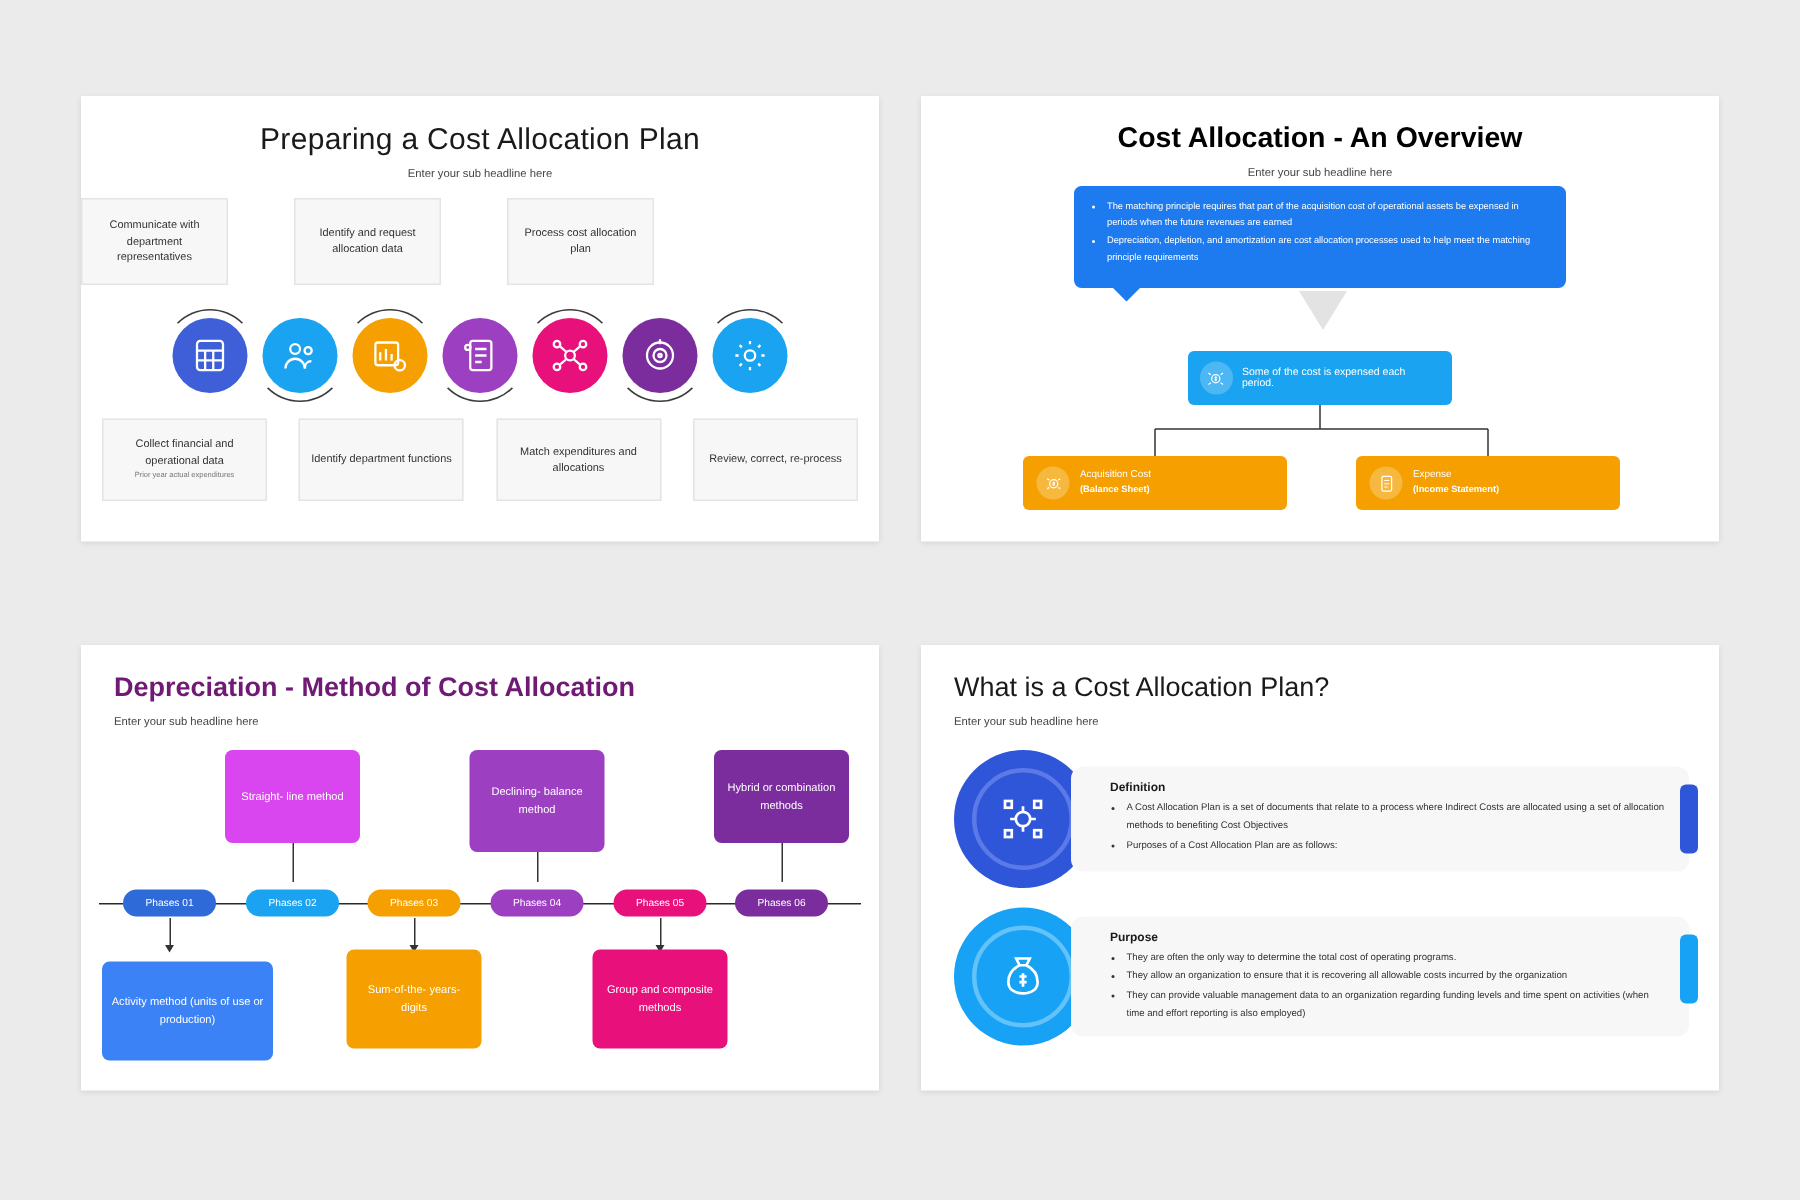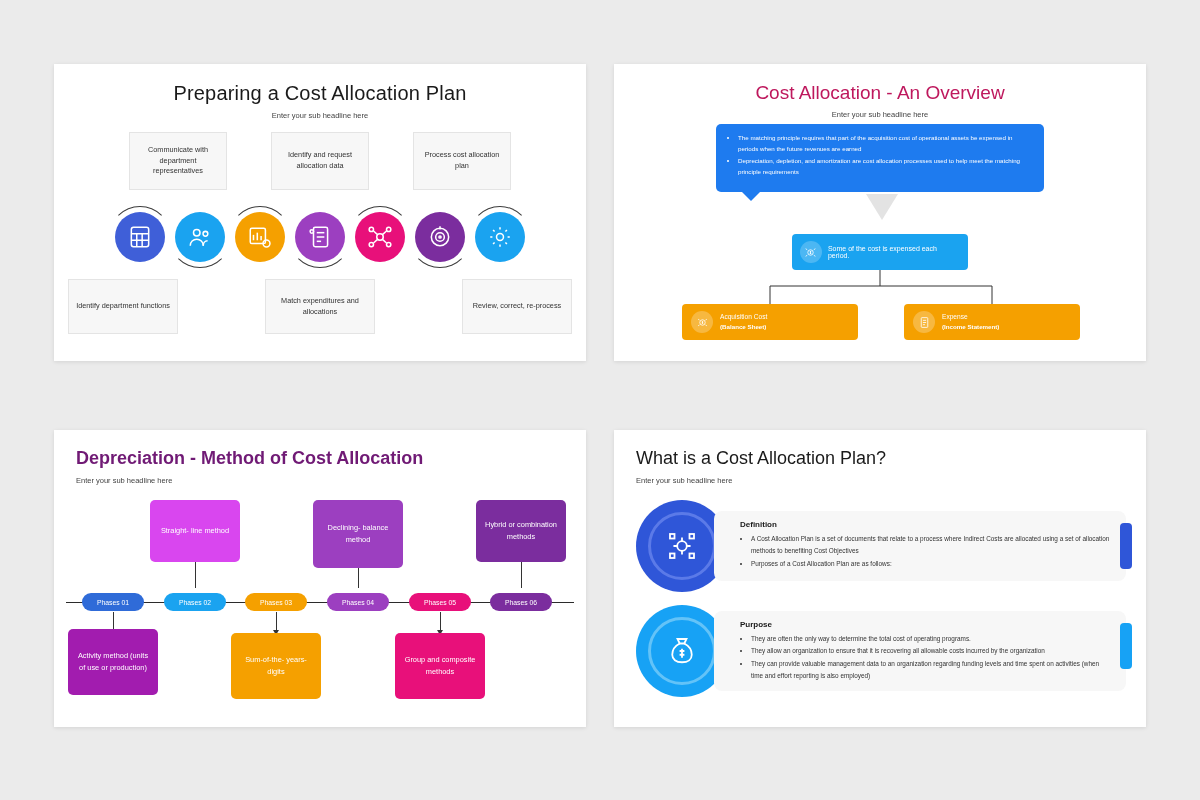--- a/index.html
+++ b/index.html
@@ -32,21 +32,21 @@
   .s1-sub {
     text-align: center;
     font-size: 7.5px;
     color: #444;
     margin-top: 6px;
   }
   .s1-topboxes {
     position: absolute;
     left: 0; top: 68px; width: 532px;
     display: flex;
-    justify-content: center;
+    justify-content: flex-start;
     gap: 44px;
   }
   .s1-topbox {
     width: 98px; height: 58px;
     background: #f7f7f7;
     border: 1px solid #e4e4e4;
     display: flex; align-items: center; justify-content: center;
     text-align: center;
     font-size: 7.3px;
     color: #333;
@@ -90,21 +90,21 @@
     text-align: center;
     font-size: 7.3px;
     color: #333;
     line-height: 1.45;
     padding: 4px;
   }
   .s1-botbox .tiny { font-size: 5px; color: #777; margin-top: 2px; }
 
   
   #slide2 { left: 614px; top: 64px; width: 532px; height: 297px; }
-  .s2-title { text-align: center; font-size: 19px; color: #be185d; margin-top: 18px; font-weight: normal; }
+  .s2-title { text-align: center; font-size: 19px; color: #000000; margin-top: 18px; font-weight: bold; }
   .s2-sub { text-align: center; font-size: 7.5px; color: #444; margin-top: 6px; }
   .s2-bluebox {
     position: absolute; left: 102px; top: 60px; width: 328px; height: 68px;
     background: #1e7bef; border-radius: 5px; color: #fff;
     padding: 8px 12px 8px 10px;
   }
   .s2-bluebox ul { margin: 0; padding-left: 12px; }
   .s2-bluebox li { font-size: 6.2px; line-height: 1.85; }
   .s2-tail {
     position: absolute; left: 128px; top: 128px;
@@ -276,20 +276,24 @@
         <span class="s1-arc"></span>
         <svg viewBox="0 0 24 24" fill="none" stroke="#fff" stroke-width="1.4">
             <circle cx="12" cy="12" r="3.2"></circle>
             <path d="M12 3v2M12 19v2M3 12h2M19 12h2M5.6 5.6l1.4 1.4M17 17l1.4 1.4M18.4 5.6L17 7M7 17l-1.4 1.4"></path>
           </svg>
       </div>
     </div>
 
     <div class="s1-botboxes">
       <div class="s1-botbox">
+        <span>Collect financial and operational data</span>
+        <span class="tiny">Prior year actual expenditures</span>
+      </div>
+      <div class="s1-botbox">
         <span>Identify department functions</span>
       </div>
       <div class="s1-botbox">
         <span>Match expenditures and allocations</span>
       </div>
       <div class="s1-botbox">
         <span>Review, correct, re-process</span>
       </div>
     </div>
   </div>
@@ -366,21 +370,21 @@
     <div class="s3-phase" style="left:355px; top:163px; background:#e8107a">Phases 05</div>
     <div class="s3-phase" style="left:436px; top:163px; background:#7b2d9e">Phases 06</div>
 
     <div class="s3-conn s3-arrowdown" style="left:59px; top:182px; height:18px;"></div>
     <div class="s3-conn s3-arrowup" style="left:141px; top:132px; height:26px;"></div>
     <div class="s3-conn s3-arrowdown" style="left:222px; top:182px; height:18px;"></div>
     <div class="s3-conn s3-arrowup" style="left:304px; top:132px; height:26px;"></div>
     <div class="s3-conn s3-arrowdown" style="left:386px; top:182px; height:18px;"></div>
     <div class="s3-conn s3-arrowup" style="left:467px; top:132px; height:26px;"></div>
 
-    <div class="s3-card" style="left:14px; top:199px; width:90px; height:66px; background:#a21caf">Activity method (units of use or production)</div>
+    <div class="s3-card" style="left:14px; top:211px; width:114px; height:66px; background:#3b82f6">Activity method (units of use or production)</div>
     <div class="s3-card" style="left:96px; top:70px; width:90px; height:62px; background:#d946ef">Straight- line method</div>
     <div class="s3-card" style="left:177px; top:203px; width:90px; height:66px; background:#f5a000">Sum-of-the- years- digits</div>
     <div class="s3-card" style="left:259px; top:70px; width:90px; height:68px; background:#9c3fc0">Declining- balance method</div>
     <div class="s3-card" style="left:341px; top:203px; width:90px; height:66px; background:#e8107a">Group and composite methods</div>
     <div class="s3-card" style="left:422px; top:70px; width:90px; height:62px; background:#7b2d9e">Hybrid or combination methods</div>
   </div>
 
   <div class="slide" id="slide4">
     <div class="s4-title">What is a Cost Allocation Plan?</div>
     <div class="s4-sub">Enter your sub headline here</div>

